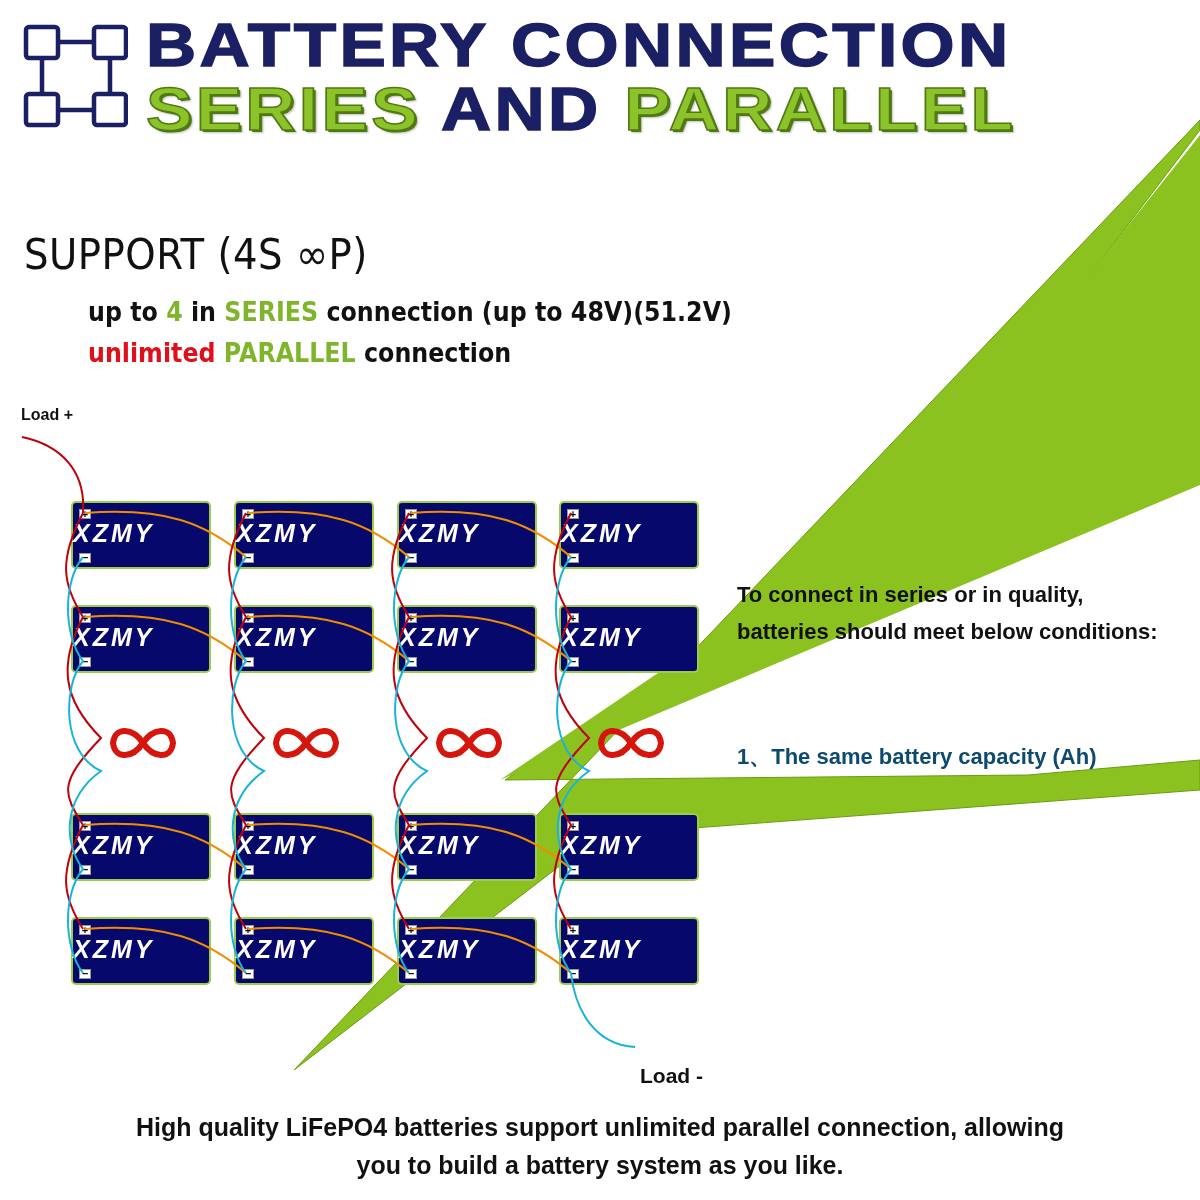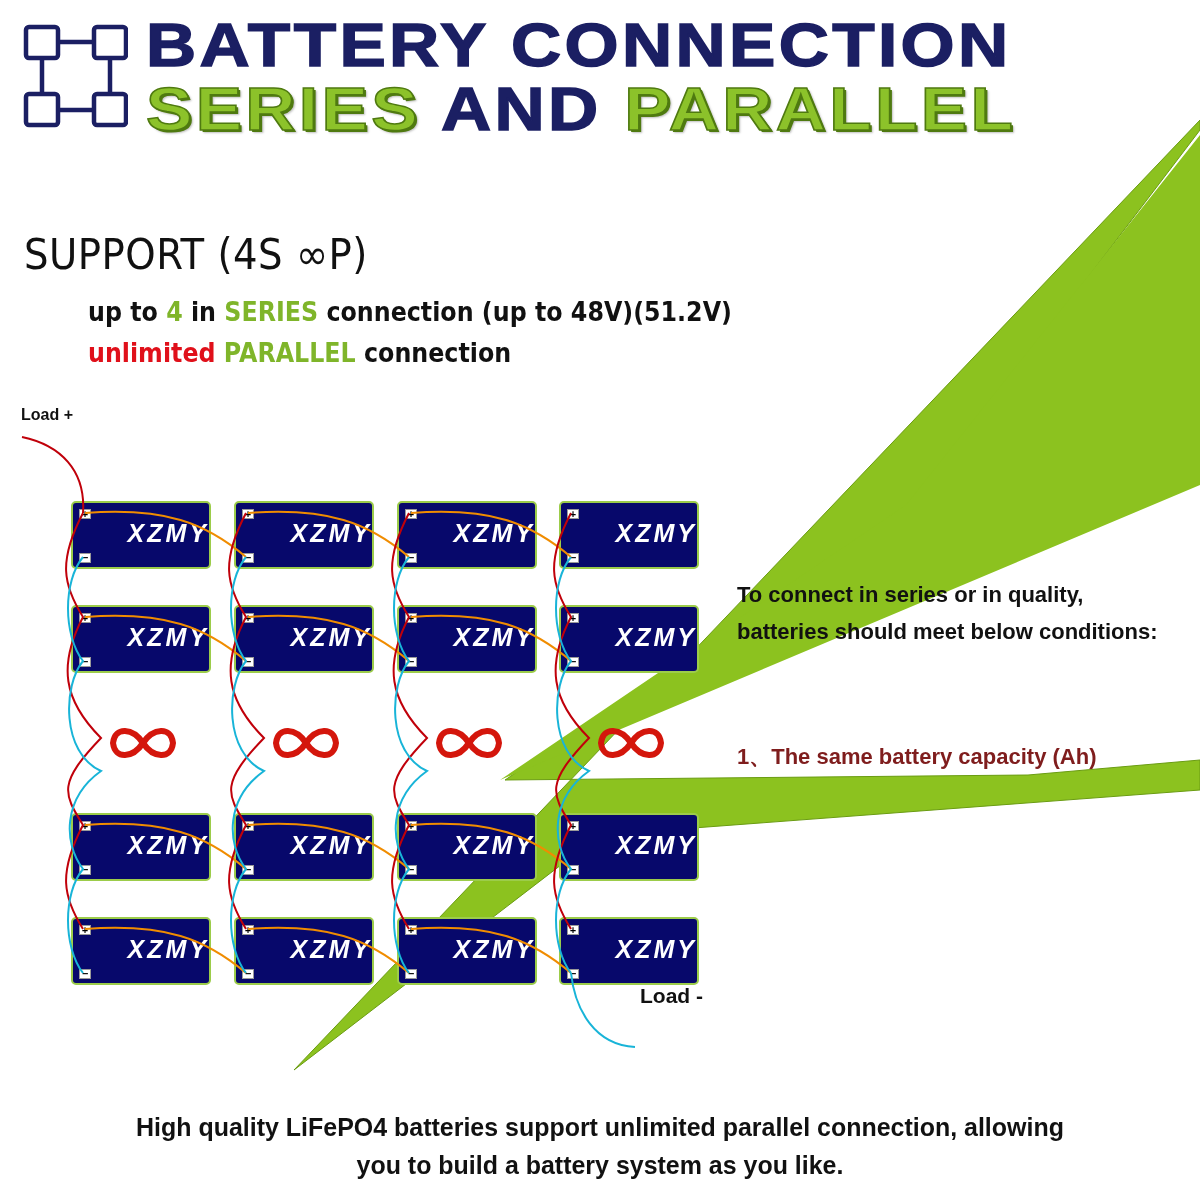--- a/index.html
+++ b/index.html
@@ -15,32 +15,32 @@
     .navy { color: #1b1f63; -webkit-text-stroke: 1.5px #1b1f63; }
 
     .support { left: 24px; top: 230px; font-size: 42px; font-weight: 400; color: #111; letter-spacing: 0.5px; z-index: 2; font-family: "DejaVu Sans", sans-serif; transform: scaleX(0.92); transform-origin: left top; }
     .sub1, .sub2 { left: 88px; font-size: 27px; font-weight: 700; color: #111; z-index: 2; white-space: nowrap; font-family: "DejaVu Sans", sans-serif; transform: scaleX(0.88); transform-origin: left top; }
     .sub1 { top: 296px; }
     .sub2 { top: 337px; }
     .g { color: #7fb52a; }
     .r { color: #e0101a; }
 
     .load-plus { left: 14px; top: 406px; font-size: 16px; font-weight: 700; color: #111; z-index: 4; margin-left: 7px; }
-    .load-minus { left: 640px; top: 984px; font-size: 21px; font-weight: 700; color: #111; z-index: 4; }
+    .load-minus { left: 640px; top: 1064px; font-size: 21px; font-weight: 700; color: #111; z-index: 4; }
 
     .battery { position: absolute; width: 140px; height: 68px; background: #07086b; border: 2px solid #9ccc4a; border-radius: 5px; z-index: 2; box-sizing: border-box; }
-    .battery .brand { position: absolute; left: 0; right: 0; top: 16px; text-align: right; color: #fff; font-size: 25px; font-weight: 700; font-style: italic; letter-spacing: 3px; font-family: "Liberation Sans", sans-serif; }
+    .battery .brand { position: absolute; left: 0; right: 0; top: 16px; text-align: left; color: #fff; font-size: 25px; font-weight: 700; font-style: italic; letter-spacing: 3px; font-family: "Liberation Sans", sans-serif; }
     .term { position: absolute; left: 6px; width: 12px; height: 10px; background: #fff; border: 1px solid #999; box-sizing: border-box; color: #000; font-size: 10px; line-height: 8px; text-align: center; font-weight: 700; font-family: "DejaVu Sans Mono", monospace; }
     .term.pos { top: 6px; }
     .term.neg { top: 50px; }
 
     .infinity { position: absolute; width: 80px; height: 50px; z-index: 2; text-align: center; }
 
     .cond-head { left: 737px; top: 576px; width: 440px; font-size: 22px; font-weight: 700; color: #111; line-height: 37px; z-index: 2; }
-    .cond-list { left: 737px; top: 735px; width: 450px; font-size: 22px; font-weight: 700; color: #7f1d1d; line-height: 43.5px; z-index: 2; }
+    .cond-list { left: 737px; top: 735px; width: 450px; font-size: 22px; font-weight: 700; color: #0c4a6e; line-height: 43.5px; z-index: 2; }
     .cond-list div { margin: 0; }
 
     .footer { left: 40px; top: 1108px; width: 1120px; text-align: center; font-size: 26px; font-weight: 700; color: #111; line-height: 38px; z-index: 2; font-family: "Liberation Sans", sans-serif; transform: scaleX(0.96); transform-origin: center top; }
   </style>
 </head>
 <body>
 
 <svg id="bolt" viewBox="0 0 1200 1200">
   <polygon points="1200,120 294,1070 600,835 1200,790 1200,760 1028,775 505,780 915,505 1200,130" fill="#8cc21f" stroke="#6a9c12" stroke-width="1"></polygon>
   <polygon points="1200,120 1200,135 906,505 500,780 1200,485" fill="#8cc21f"></polygon>

